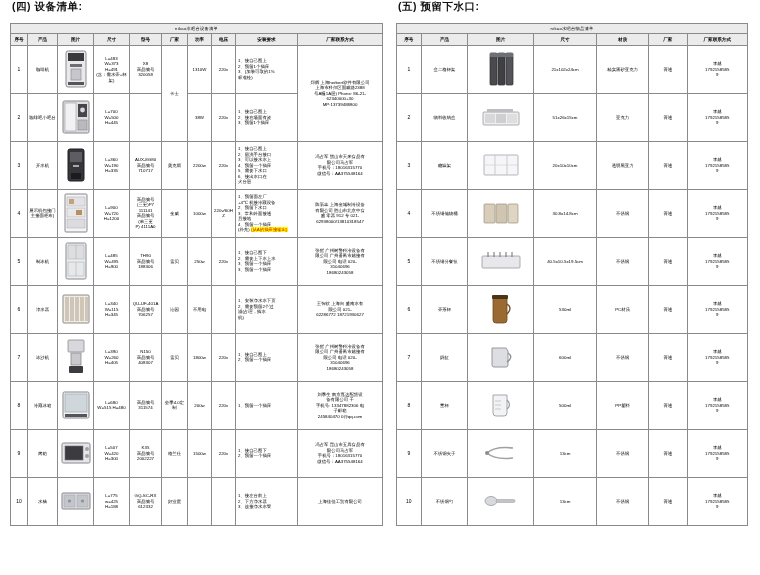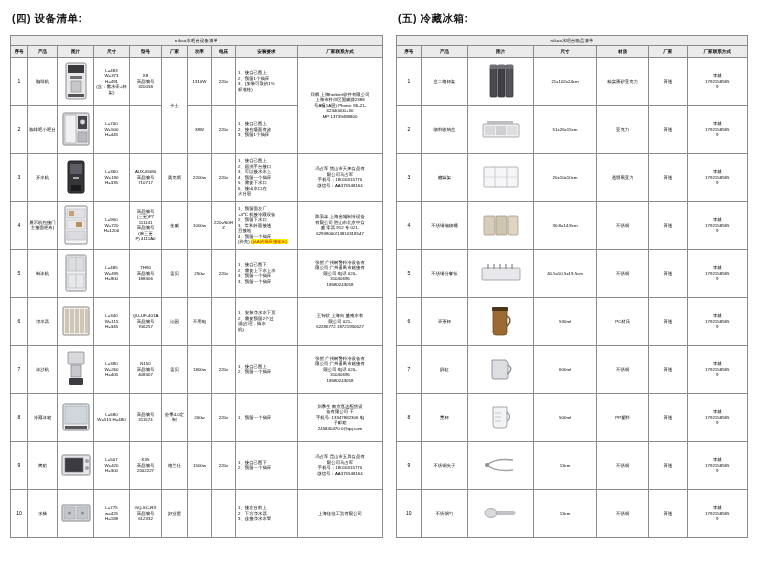--- a/index.html
+++ b/index.html
@@ -7,21 +7,21 @@
     width:760px;height:575px;
     background:#ffffff;
     font-family:"Liberation Sans","DejaVu Sans",sans-serif;
     color:#000;
     overflow:hidden;
   }
   .page{
     position:relative;
     width:760px;height:575px;
     box-sizing:border-box;
-    padding:12px 10px 6px 10px;
+    padding:0 10px 6px 10px;
     display:flex;
     gap:14px;
   }
   .col{
     flex:0 0 auto;
     display:flex;
     flex-direction:column;
   }
   .col-left{width:372px;}
   .col-right{width:352px;}
@@ -444,21 +444,21 @@
 2、下方净水器
 3、连接净水水管</td>
           <td style="white-space:pre-line">上海佳佳工贸有限公司</td>
         </tr>
 
       </tbody>
     </table>
   </div>
 
   <div class="col col-right">
-    <div class="section-title">(五) 冷藏冰箱:</div>
+    <div class="section-title">(五) 预留下水口:</div>
 
     <table class="tbl-right">
       <colgroup>
         <col style="width:18px">
           <col style="width:34px">
           <col style="width:48px">
         <col style="width:46px">
           <col style="width:38px">
           <col style="width:28px">
         <col style="width:44px">

